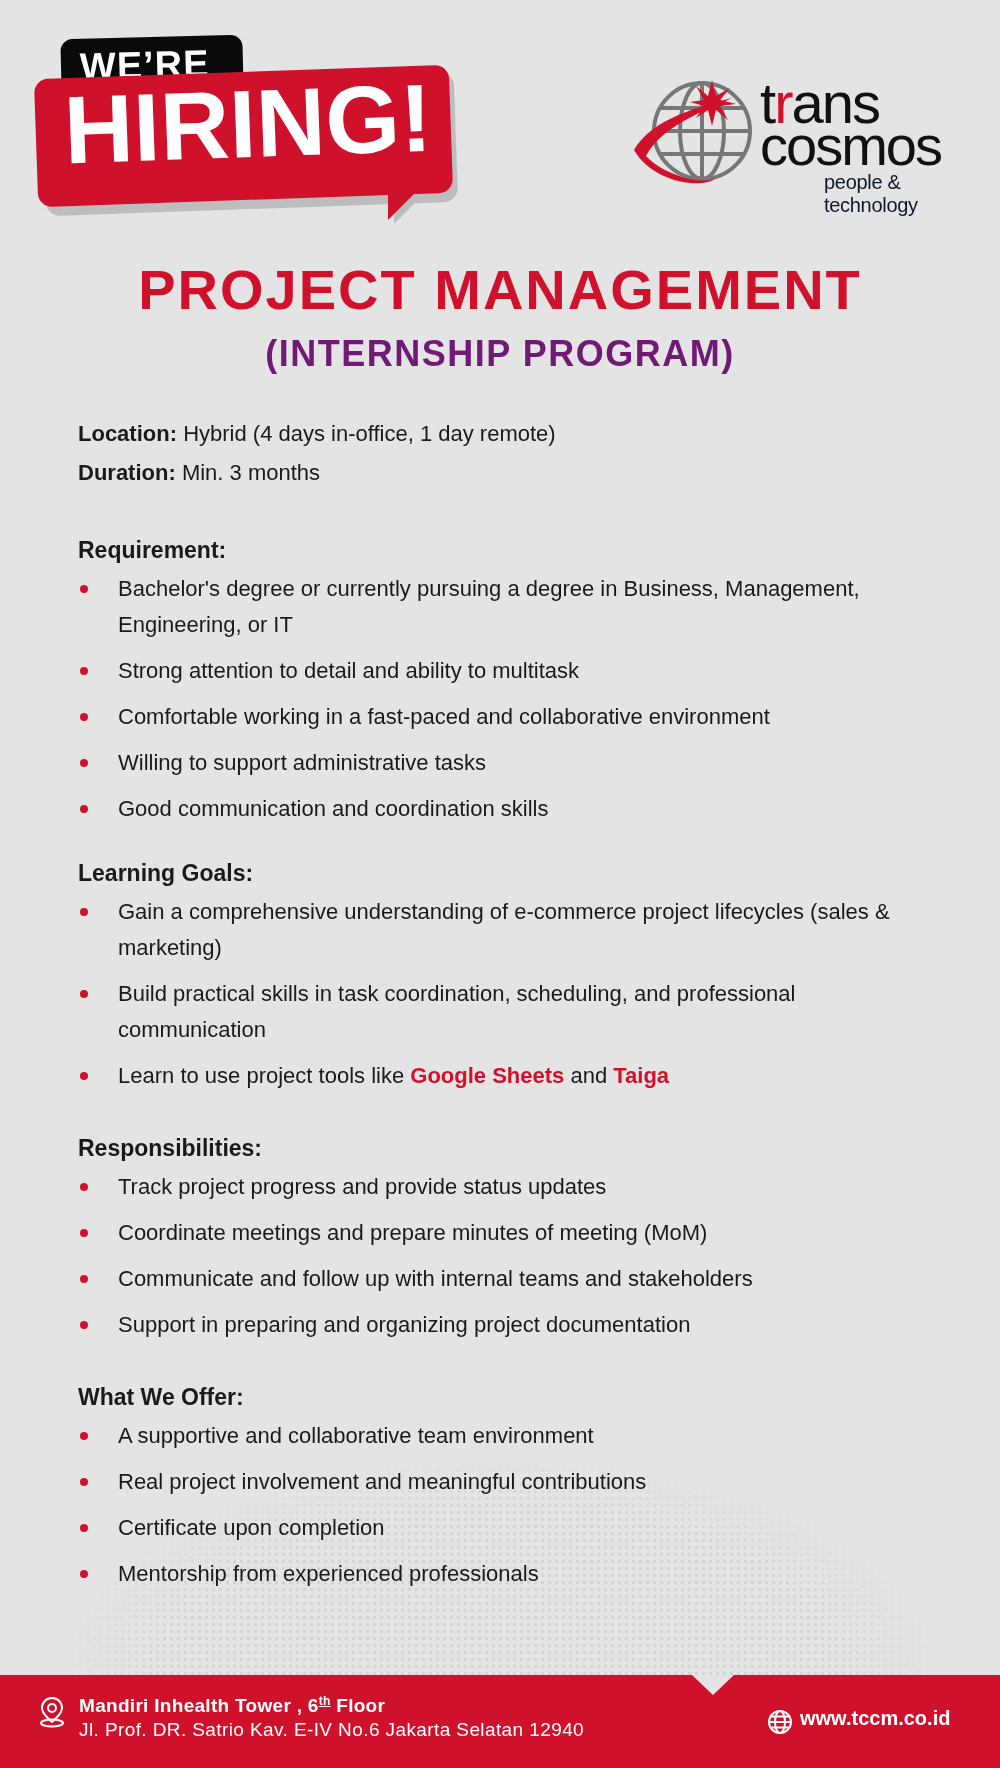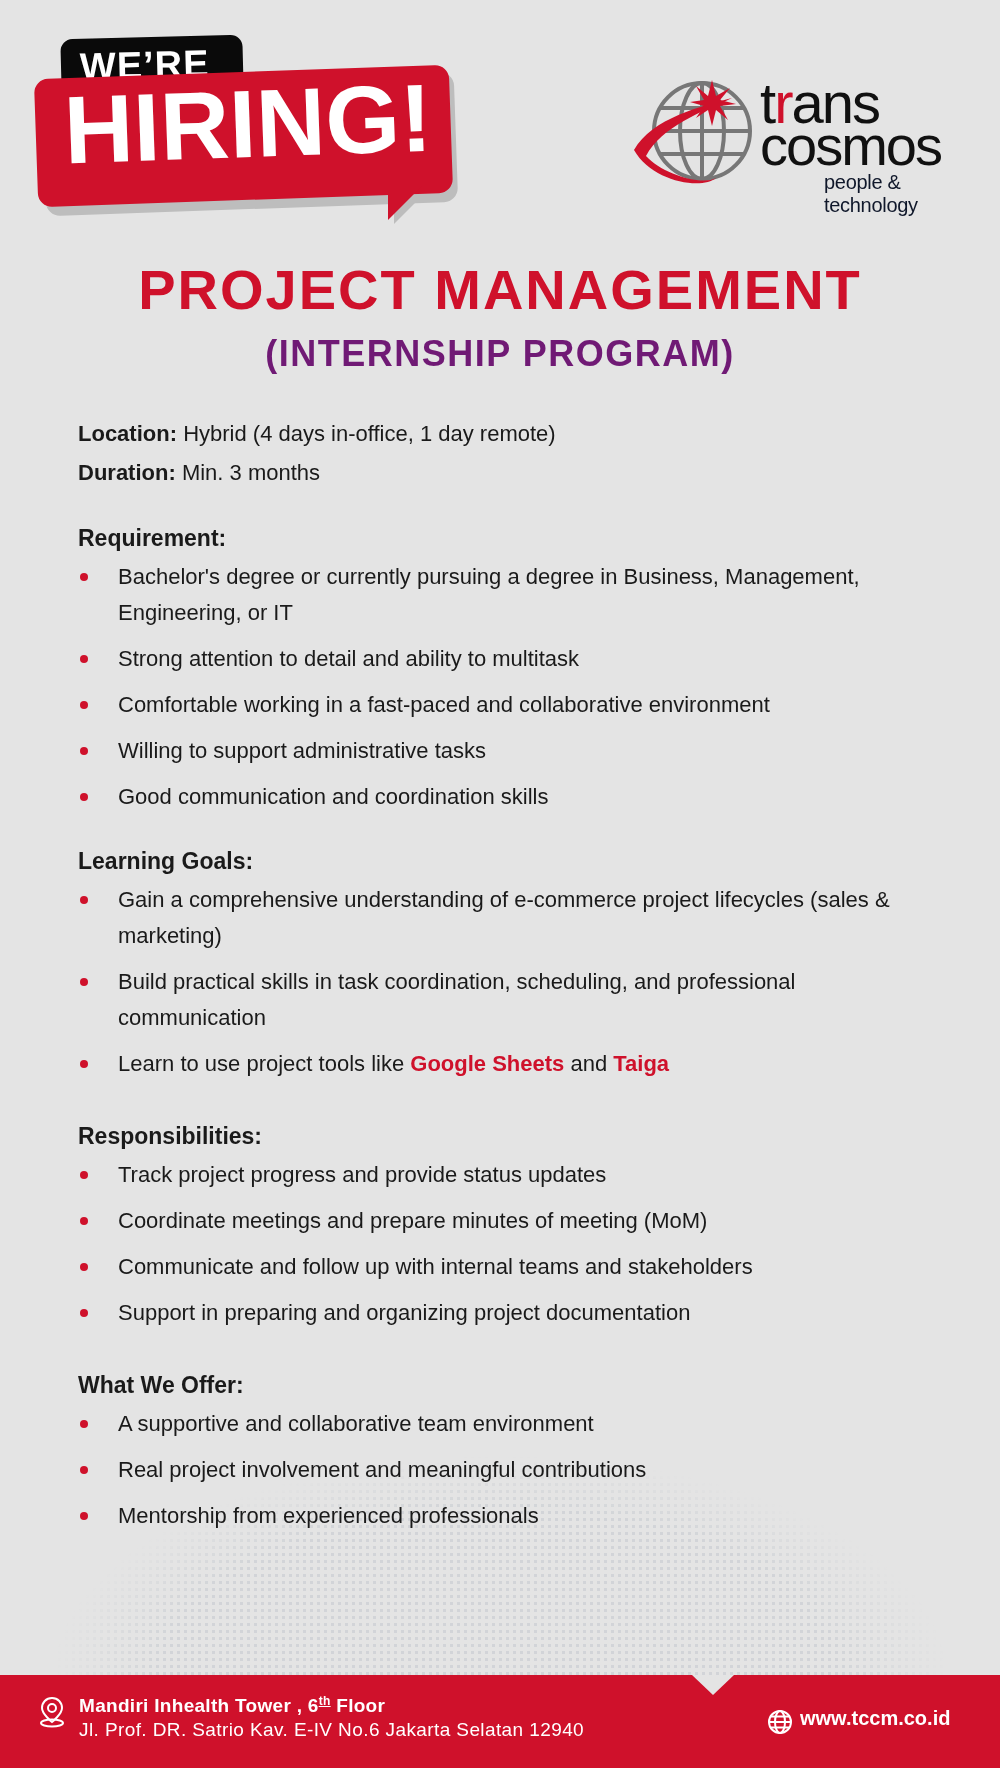--- a/index.html
+++ b/index.html
@@ -182,21 +182,21 @@
 <div class="content">
   <div class="meta-line">
     <b>Location:</b>
     <span>Hybrid (4 days in-office, 1 day remote)</span>
   </div>
   <div class="meta-line">
     <b>Duration:</b>
     <span>Min. 3 months</span>
   </div>
 
-  <div class="section" style="margin-top:26px;">
+  <div class="section" style="margin-top:38px;">
     <div class="section-title">Requirement:</div>
     <ul class="bullet-list">
       <li><span class="dot"></span><span>Bachelor's degree or currently pursuing a degree in Business, Management, Engineering, or IT</span></li>
       <li><span class="dot"></span><span>Strong attention to detail and ability to multitask</span></li>
       <li><span class="dot"></span><span>Comfortable working in a fast-paced and collaborative environment</span></li>
       <li><span class="dot"></span><span>Willing to support administrative tasks</span></li>
       <li><span class="dot"></span><span>Good communication and coordination skills</span></li>
     </ul>
   </div>
 
@@ -217,20 +217,21 @@
       <li><span class="dot"></span><span>Communicate and follow up with internal teams and stakeholders</span></li>
       <li><span class="dot"></span><span>Support in preparing and organizing project documentation</span></li>
     </ul>
   </div>
 
   <div class="section" style="margin-top:38px;">
     <div class="section-title">What We Offer:</div>
     <ul class="bullet-list">
       <li><span class="dot"></span><span>A supportive and collaborative team environment</span></li>
       <li><span class="dot"></span><span>Real project involvement and meaningful contributions</span></li>
+      <li><span class="dot"></span><span>Certificate upon completion</span></li>
       <li><span class="dot"></span><span>Mentorship from experienced professionals</span></li>
     </ul>
   </div>
 </div>
 
 <div class="footer">
   <div class="footer-notch"></div>
   <svg class="pin-icon" width="28" height="32" viewBox="0 0 28 32">
     <path d="M14 2 C8 2 4 6.5 4 12 C4 18 14 26 14 26 C14 26 24 18 24 12 C24 6.5 20 2 14 2 Z" fill="none" stroke="#fff" stroke-width="2"></path>
     <circle cx="14" cy="12" r="4" fill="none" stroke="#fff" stroke-width="2"></circle>

